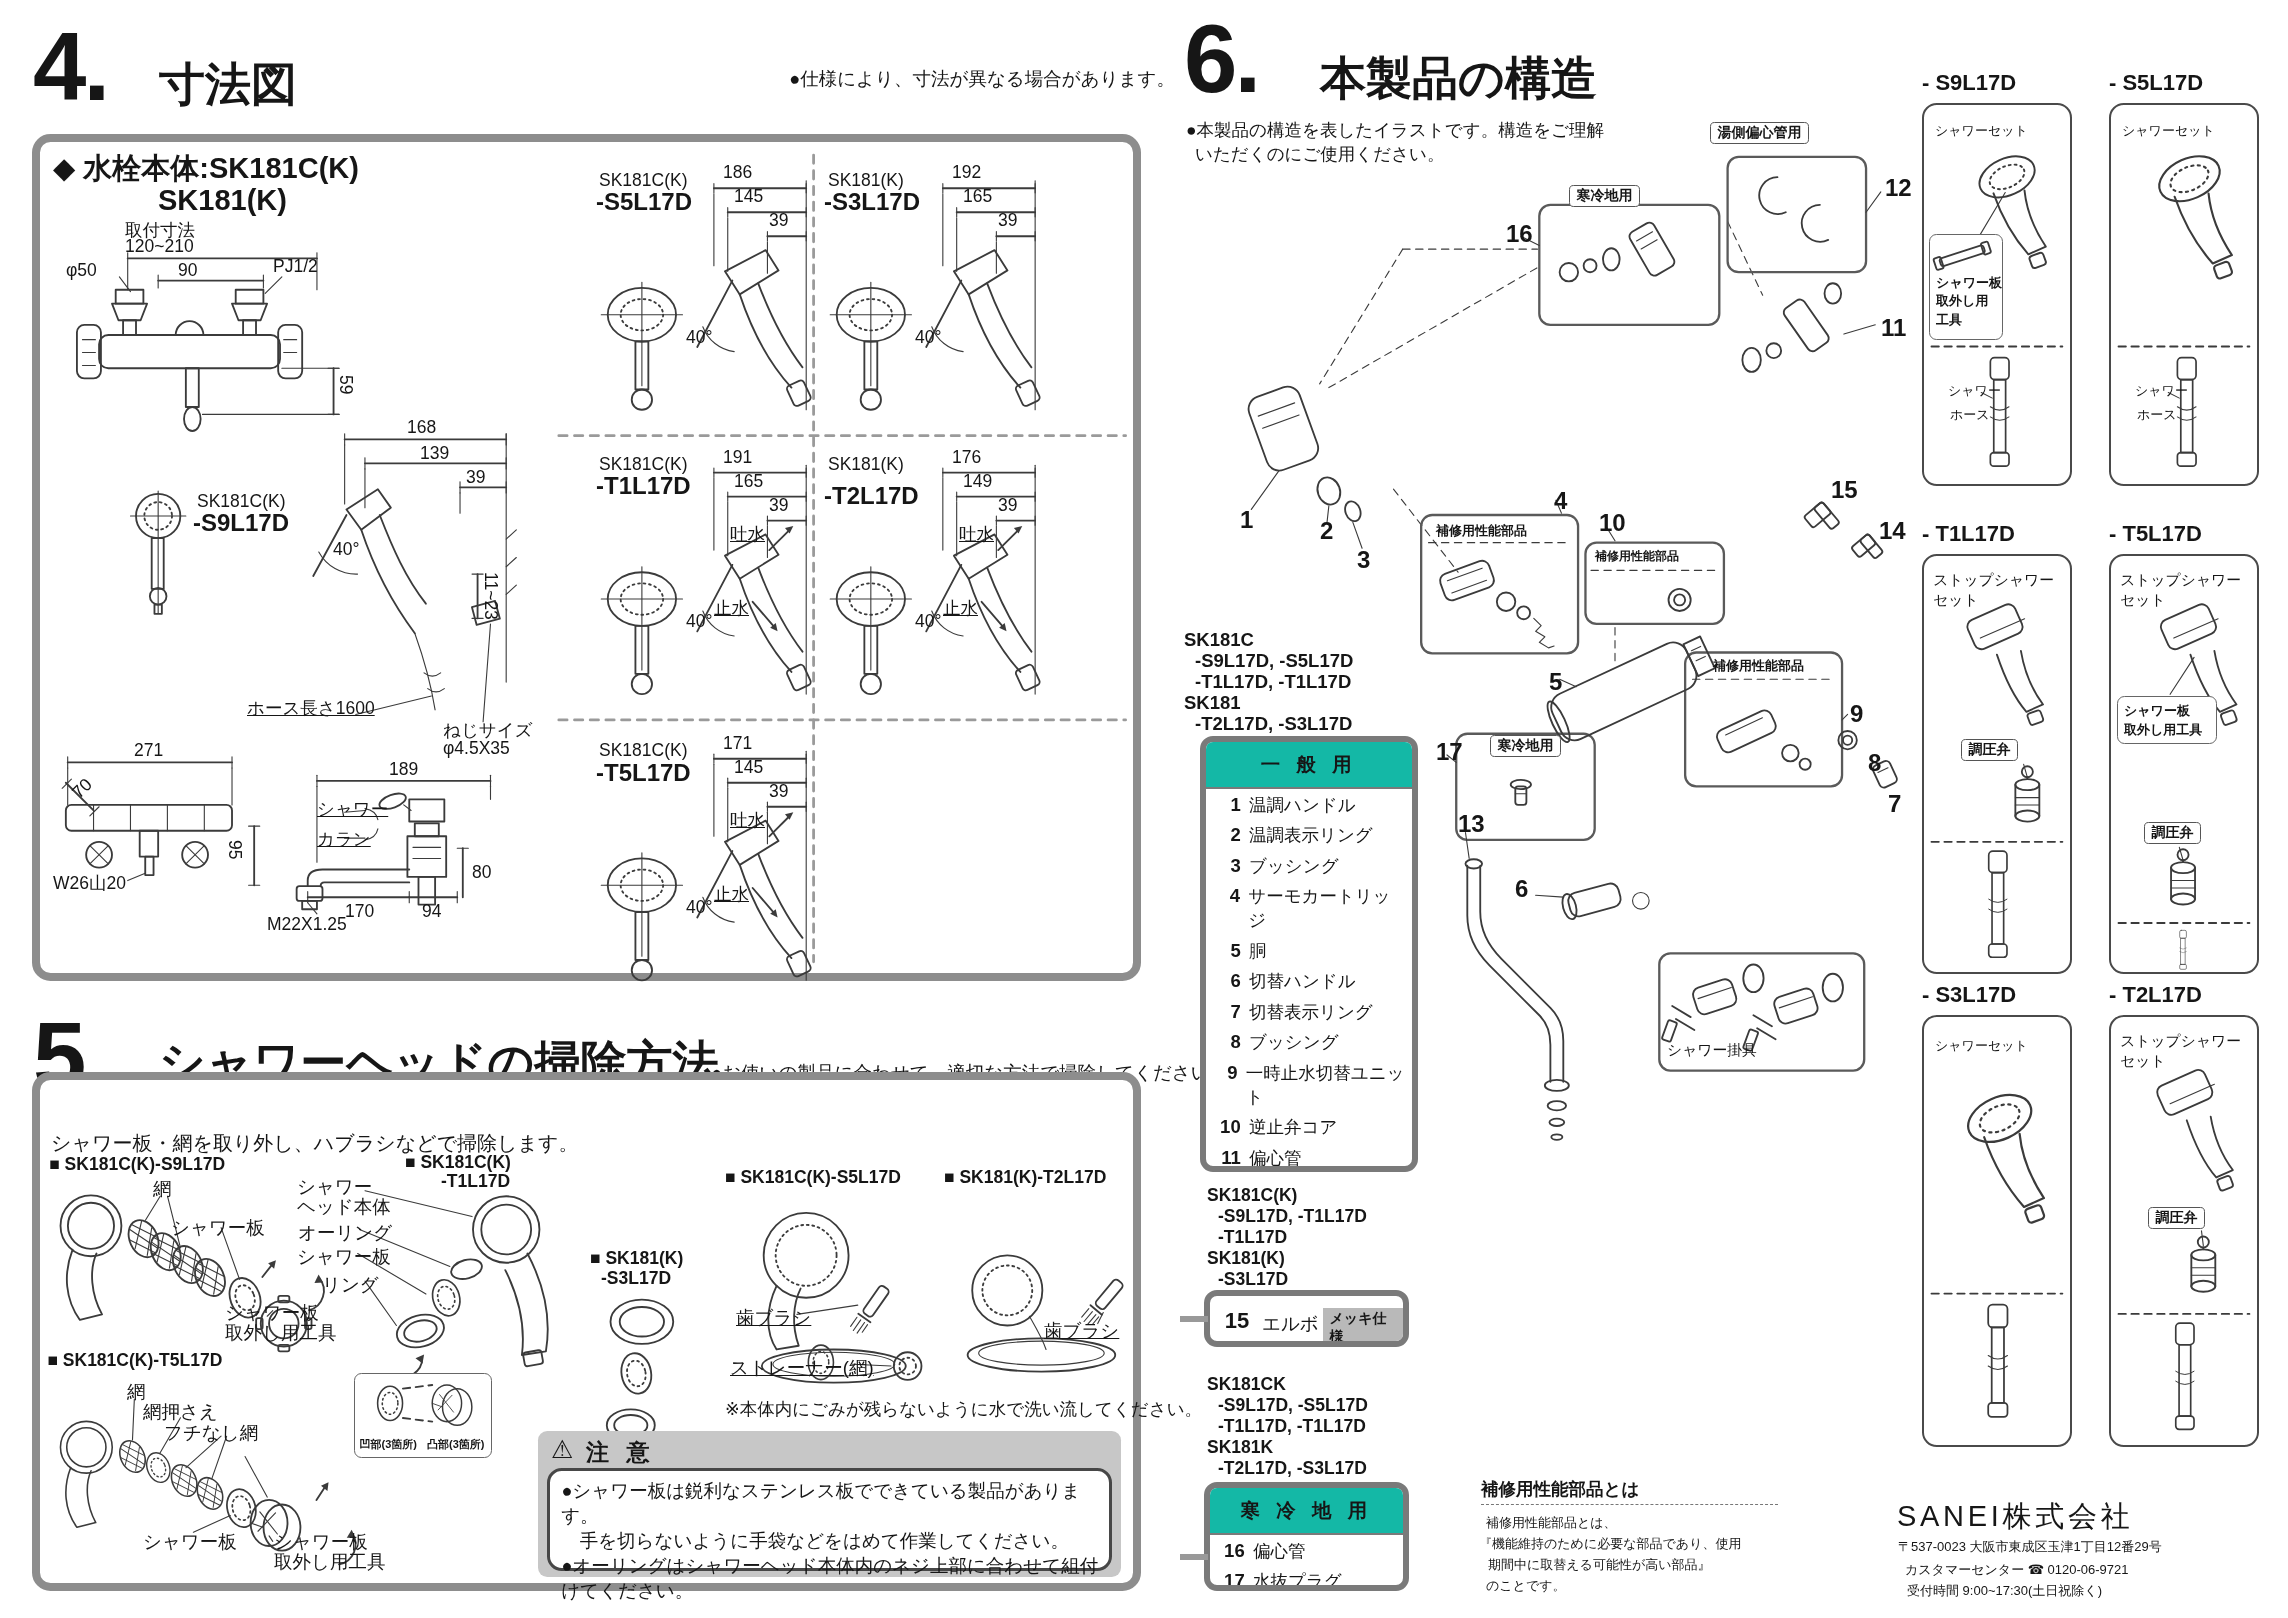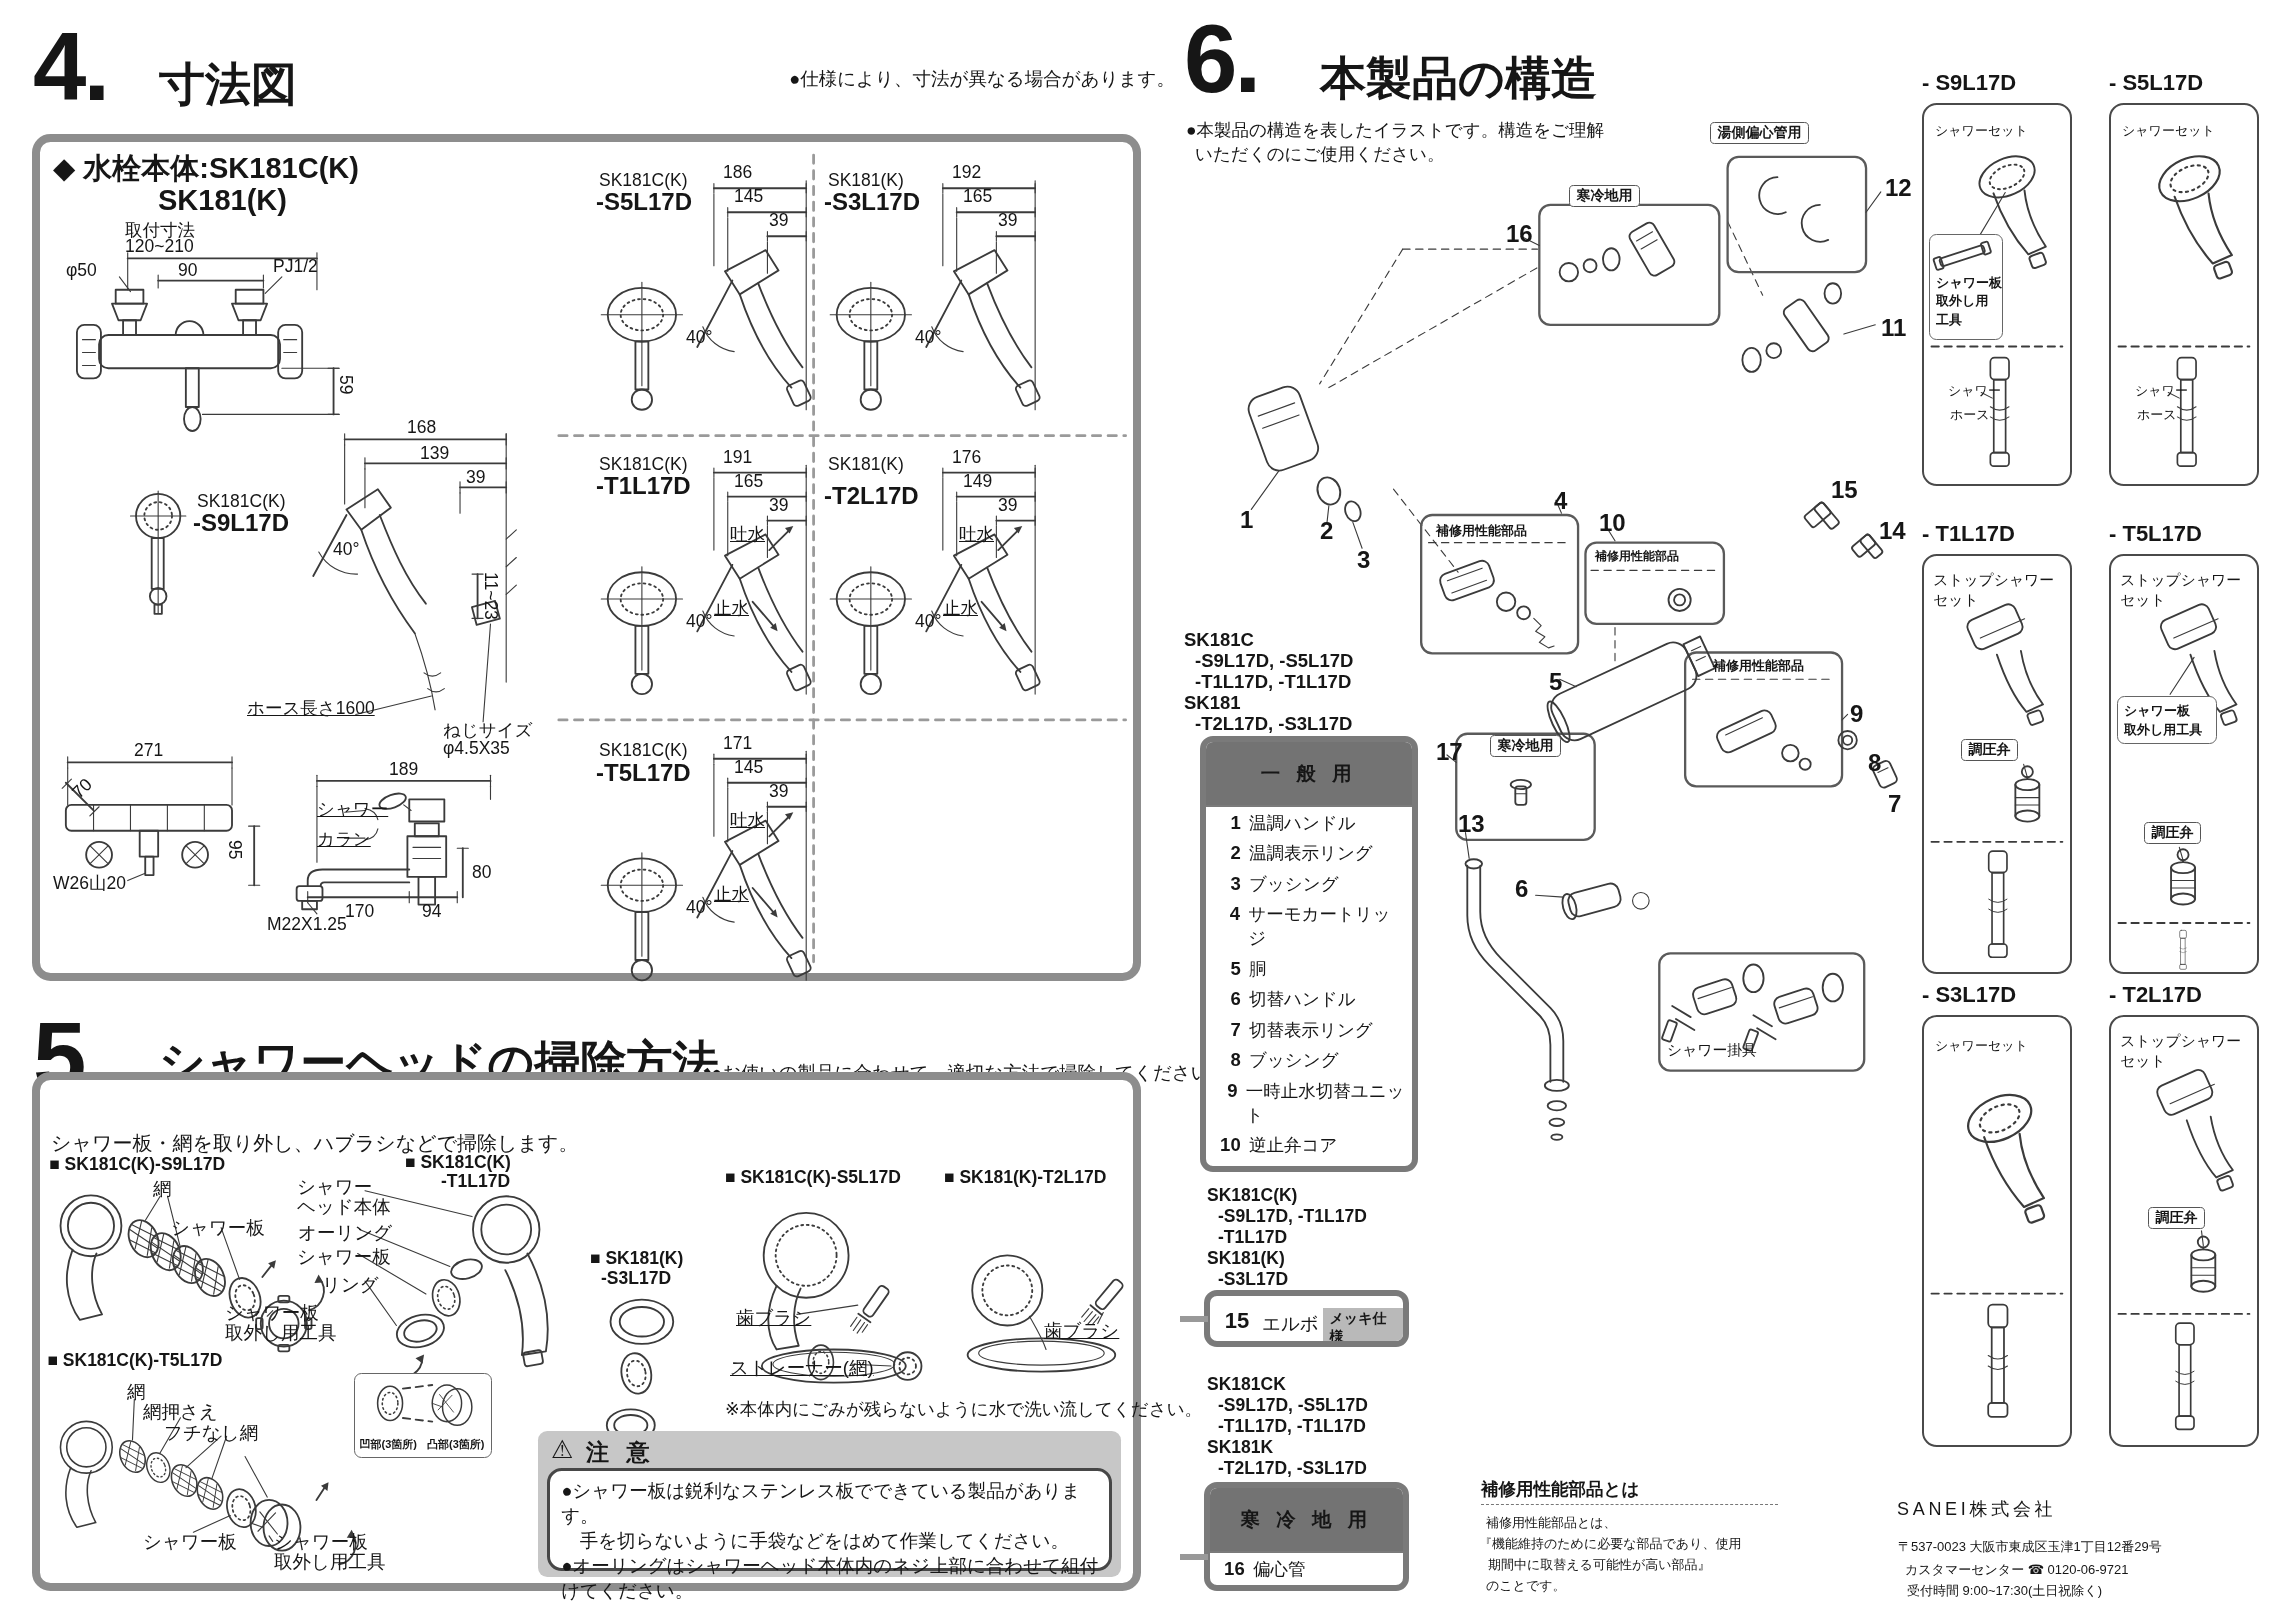--- a/index.html
+++ b/index.html
@@ -13,21 +13,21 @@
 .t22{font-size:20px}.t24b{font-size:22px;font-weight:bold}.t26b{font-size:24px;font-weight:bold}
 .b{font-weight:bold}.u{text-decoration:underline}
 .dim{font-size:17.5px}
 .vert{transform:rotate(90deg);transform-origin:left top}
 .v45{transform:rotate(-45deg);transform-origin:left top}
 .callout{font-size:24px;font-weight:bold}
 .gbox{position:absolute;border:8.3px solid #8d8d8d;border-radius:18.5px;background:#fff}
 .lblbox{position:absolute;border:1.8px solid #555;border-radius:4.6px;padding:0.9px 6.5px;font-size:14px;font-weight:bold;background:#fff;white-space:nowrap}
 .pbadge{position:absolute;background:#b9b9b9;font-size:14px;font-weight:bold;padding:1.8px 6.5px}
 .ptable{position:absolute;border:6.5px solid #7a7a7a;border-radius:13px;background:#fff;overflow:hidden}
-.thead{background:#737373;font-weight:bold;font-size:19.4px;text-align:center;padding:18px 0;border-bottom:2.8px solid #7a7a7a;letter-spacing:5.5px}
+.thead{background:#14b8a6;font-weight:bold;font-size:19.4px;text-align:center;padding:9px 0;border-bottom:2.8px solid #7a7a7a;letter-spacing:5.5px}
 .trow{display:flex;align-items:baseline;padding:3.7px 7.4px 2.8px 3.7px;font-size:17.5px}
 .tnum{font-weight:bold;width:31px;text-align:right;margin-right:8.3px;font-size:18.5px}
 .mblock{position:absolute;font-weight:bold;font-size:18.5px;line-height:21px;white-space:nowrap}
 .mblock div.mi{padding-left:11px}
 .panelbox{position:absolute;border:2.8px solid #4a4a4a;border-radius:14.8px;background:#fff}
 .cau{position:absolute;background:#c7c7c7;border-radius:9.2px}
 .cauin{position:absolute;background:#fff;border:3.7px solid #474747;border-radius:14.8px;padding:7.4px 11px;font-size:18.5px;line-height:25px}
 .inset{position:absolute;border:1.8px solid #666;border-radius:7.4px;background:#fff}
 .stub{position:absolute;background:#999}
 svg.draw{position:absolute;overflow:visible}
@@ -780,21 +780,21 @@
 </div>
 <div class="stub" style="left:1180px;top:1554px;width:28px;height:5.5px"></div>
 
 <span class="ab t19 b" style="left:1481px;top:1477px">補修用性能部品とは</span>
 <div class="ab" style="left:1481px;top:1504px;width:297px;border-top:1.8px dashed #777"></div>
 <span class="ab t17" style="left:1486px;top:1514px">補修用性能部品とは、</span>
 <span class="ab t17" style="left:1479px;top:1535px">『機能維持のために必要な部品であり、使用</span>
 <span class="ab t17" style="left:1488px;top:1556px">期間中に取替える可能性が高い部品』</span>
 <span class="ab t17" style="left:1486px;top:1577px">のことです。</span>
 
-<span class="ab" style="left:1897px;top:1497px;font-size:18px;letter-spacing:3.7px">SANEI株式会社</span>
+<span class="ab" style="left:1897px;top:1497px;font-size:29px;letter-spacing:3.7px">SANEI株式会社</span>
 <span class="ab t17" style="left:1898px;top:1538px">〒537-0023 大阪市東成区玉津1丁目12番29号</span>
 <span class="ab t17" style="left:1905px;top:1561px">カスタマーセンター ☎ 0120-06-9721</span>
 <span class="ab t17" style="left:1907px;top:1582px">受付時間 9:00~17:30(土日祝除く)</span>
 
 <span class="ab t24b" style="left:1922px;top:70px">- S9L17D</span>
 <div class="panelbox" style="left:1922px;top:103px;width:150px;height:383px">
   <svg class="draw" style="left:0;top:0" width="144" height="377" viewBox="0 0 156 409">
     <use href="#headShower" transform="translate(90,78) scale(1.05)"></use>
     <line x1="60" y1="142" x2="88" y2="95" class="thin"></line>
     <line x1="8" y1="262" x2="150" y2="262" class="dash"></line>

